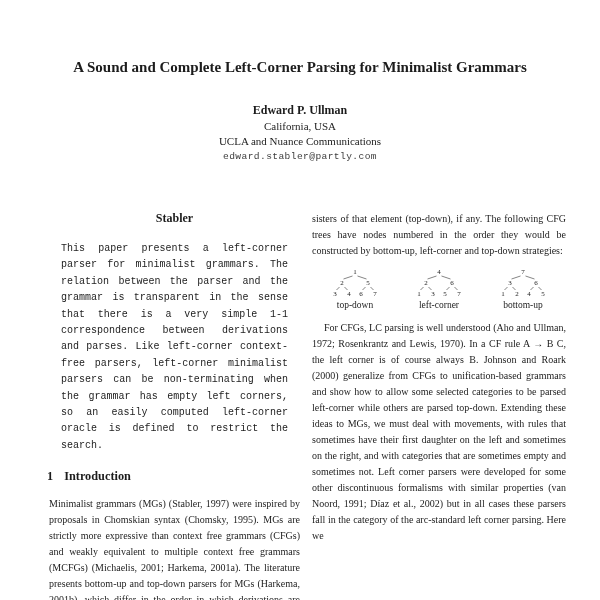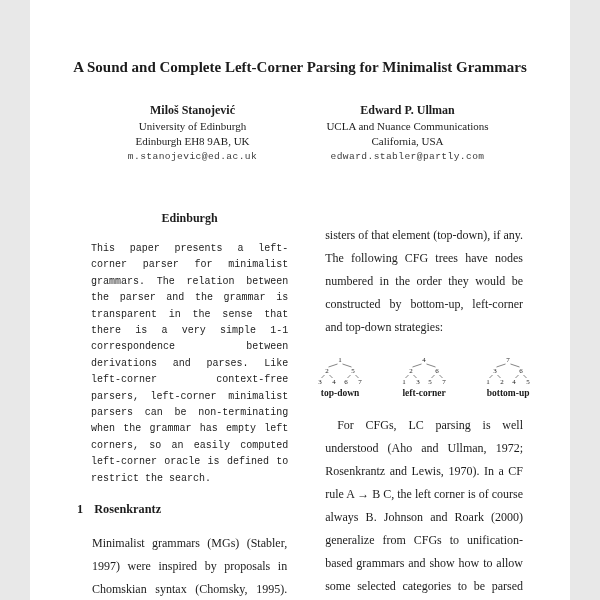--- a/index.html
+++ b/index.html
@@ -1,75 +1,69 @@
 <!DOCTYPE html>
 <html><head>
 <meta charset="utf-8">
 <style>
   html,body{margin:0;padding:0;background:#e8e8e8;}
   .page{
-    width:540px;height:600px;margin:0 auto;background:#ffffff;overflow:hidden;
+    width:600px;height:600px;margin:0 auto;background:#ffffff;overflow:hidden;
     font-family:"Liberation Serif","DejaVu Serif",serif;color:#1c1c1c;position:relative;
   }
   .title{
     margin-top:58px;text-align:center;font-weight:bold;font-size:15px;line-height:18px;
     padding:0 40px;
   }
   .authors{display:flex;padding:0 55px;margin-top:27px;}
   .author{flex:1;text-align:center;}
   .author-name{font-weight:bold;font-size:12px;line-height:15px;margin-bottom:1px;}
   .author-affil{font-size:11px;line-height:14.5px;}
   .author-email{
     font-family:"Liberation Mono","DejaVu Sans Mono",monospace;
     font-size:9.6px;line-height:14px;margin-top:2px;color:#3c3c3c;letter-spacing:.4px;
   }
   .columns{display:flex;margin:45px 32px 0 47px;gap:8px;align-items:flex-start;}
   .col-left{width:255px;}
   .col-right{width:258px;}
-  .body-par{font-size:12px;line-height:23px;text-align:justify;margin:15px;}
+  .body-par{font-size:10px;line-height:16px;text-align:justify;margin:2px;}
   .indent{text-indent:12px;}
   .abstract-heading{text-align:center;font-weight:bold;font-size:12px;margin:2px 0 15px;}
   .abstract-text{margin:0 14px;font-size:10px;line-height:16.4px;text-align:justify;font-family:Liberation Mono, monospace;}
   .section-heading{font-size:12.3px;font-weight:bold;margin:15px 0 12px;display:flex;gap:11px;}
   .figure-row{margin:7px 0 9px;display:flex;justify-content:center;gap:26px;}
   .tree{text-align:center;}
   .tree svg{display:block;margin:0 auto;}
-  .tree-label{font-size:9.5px;line-height:11px;margin-top:1px;font-weight:bold;}
+  .tree-label{font-size:9.5px;line-height:11px;margin-top:1px;}
   .it{}
 </style>
 </head>
 <body>
 
 <div class="page">
 
   <h1 class="title">A Sound and Complete Left-Corner Parsing for Minimalist Grammars</h1>
 
   <div class="authors">
     <div class="author">
-      <div class="author-name">Miloš Stanojević</div>
-      <div class="author-affil">University of Edinburgh</div>
-      <div class="author-affil">Edinburgh EH8 9AB, UK</div>
-      <div class="author-email">m.stanojevic@ed.ac.uk</div>
-    </div>
-    <div class="author">
       <div class="author-name">Edward P. Ullman</div>
+      <div class="author-affil">California, USA</div>
       <div class="author-affil">UCLA and Nuance Communications</div>
-      <div class="author-affil">California, USA</div>
       <div class="author-email">edward.stabler@partly.com</div>
     </div>
   </div>
 
   <div class="columns">
 
     <div class="col-left">
-      <div class="abstract-heading">Edinburgh</div>
+      <div class="abstract-heading">Stabler</div>
       <p class="abstract-text">This paper presents a left-corner parser for minimalist grammars. The relation between the parser and the grammar is transparent in the sense that there is a very simple 1-1 correspondence between derivations and parses. Like left-corner context-free parsers, left-corner minimalist parsers can be non-terminating when the grammar has empty left corners, so an easily computed left-corner oracle is defined to restrict the search.</p>
       <div class="section-heading">
         <span>1</span>
-        <span>Rosenkrantz</span>
+        <span>Introduction</span>
       </div>
       <p class="body-par">Minimalist grammars (MGs) (Stabler, 1997) were inspired by proposals in Chomskian syntax (Chomsky, 1995). MGs are strictly more expressive than context free grammars (CFGs) and weakly equivalent to multiple context free grammars (MCFGs) (Michaelis, 2001; Harkema, 2001a). The literature presents bottom-up and top-down parsers for MGs (Harkema, 2001b), which differ in the order in which derivations are constructed, and consequently they may differ in their memory demands at each point in the parse. But partly because of those memory demands, parsers that mix top-down and bottom-up steps are often</p>
     </div>
 
     <div class="col-right">
       <p class="body-par">sisters of that element (top-down), if any. The following CFG trees have nodes numbered in the order they would be constructed by bottom-up, left-corner and top-down strategies:</p>
 
       <div class="figure-row">
         <div class="tree">
           <svg width="58" height="33">

